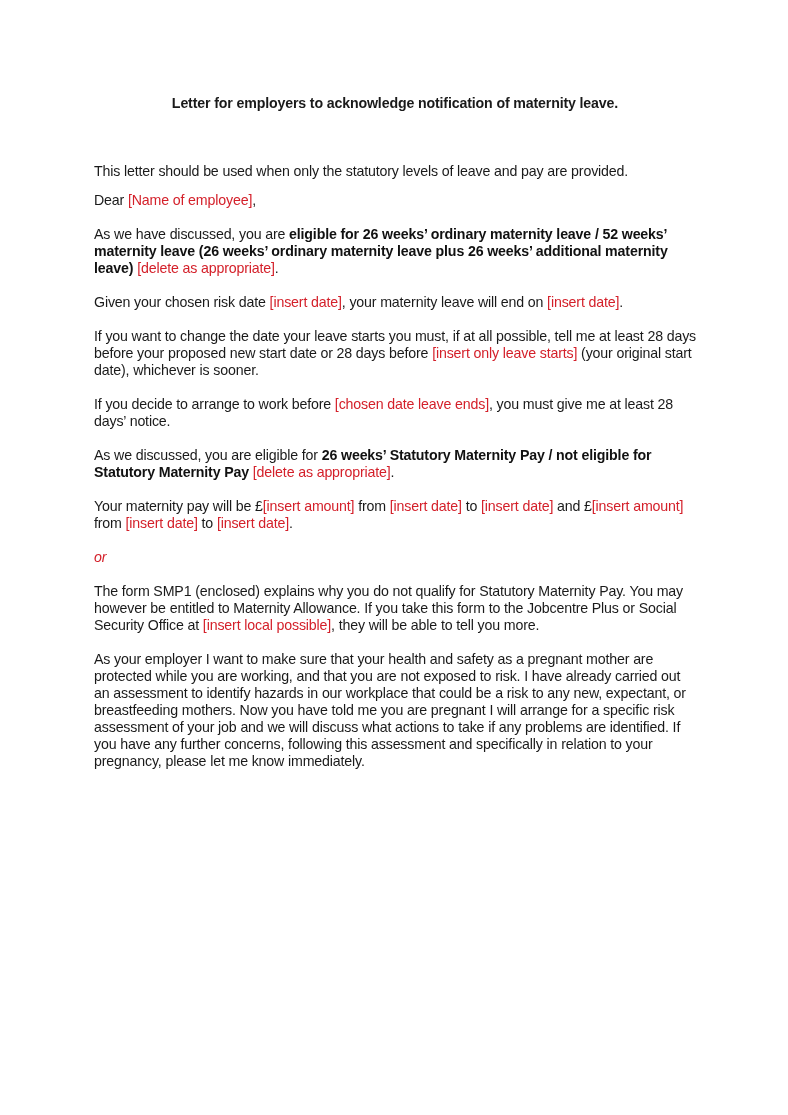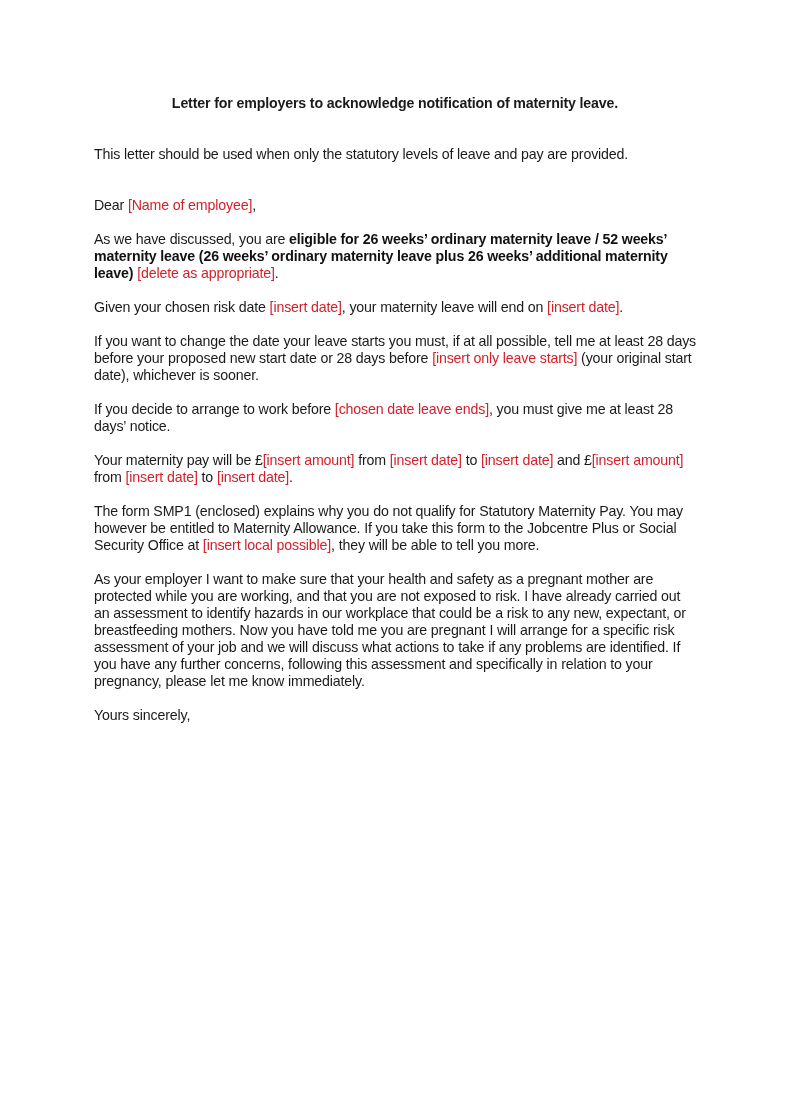--- a/index.html
+++ b/index.html
@@ -11,28 +11,28 @@
       width: 604px;
       font-family: "Liberation Sans", sans-serif;
       font-size: 14.2px;
       line-height: 17px;
       color: #1a1a1a;
       letter-spacing: -0.15px;
     }
     .title {
       text-align: center;
       font-weight: bold;
-      margin: 0 0 34px 0;
+      margin: 0 0 51px 0;
       padding-right: 2px;
     }
-    p { margin: 0 0 17px 0; }
+    p { margin: 12px 0 17px 0; }
     .red { color: #d4202a; }
     b { font-weight: bold; color: #111; }
     .or { font-style: italic; color: #d4202a; }
-    .intro { margin-bottom: 34px; }
+    .intro { }
   </style>
 </head>
 <body>
 
 <div class="page">
 
   <div class="title">Letter for employers to acknowledge notification of maternity leave.</div>
 
   <div class="intro">
     <div>This letter should be used when only the statutory levels of leave and pay are provided.</div>
@@ -42,25 +42,26 @@
 
 
   <p><span>As we have discussed, you are </span><b>eligible for 26 weeks’ ordinary maternity leave / 52 weeks’ maternity leave (26 weeks’ ordinary maternity leave plus 26 weeks’ additional maternity leave)</b><span> </span><span class="red">[delete as appropriate]</span><span>.</span></p>
 
   <p><span>Given your chosen risk date </span><span class="red">[insert date]</span><span>, your maternity leave will end on </span><span class="red">[insert date]</span><span>.</span></p>
 
   <p><span>If you want to change the date your leave starts you must, if at all possible, tell me at least 28 days before your proposed new start date or 28 days before </span><span class="red">[insert only leave starts]</span><span> (your original start date), whichever is sooner.</span></p>
 
   <p><span>If you decide to arrange to work before </span><span class="red">[chosen date leave ends]</span><span>, you must give me at least 28 days’ notice.</span></p>
 
+  <p><span>As we discussed, you are eligible for </span><b>26 weeks’ Statutory Maternity Pay / not eligible for Statutory Maternity Pay</b><span> </span><span class="red">[delete as appropriate]</span><span>.</span></p>
 
   <p><span>Your maternity pay will be £</span><span class="red">[insert amount]</span><span> from </span><span class="red">[insert date]</span><span> to </span><span class="red">[insert date]</span><span> and £</span><span class="red">[insert amount]</span><span> from </span><span class="red">[insert date]</span><span> to </span><span class="red">[insert date]</span><span>.</span></p>
 
+  <p class="or">or</p>
 
   <p><span>The form SMP1 (enclosed) explains why you do not qualify for Statutory Maternity Pay.  You may however be entitled to Maternity Allowance.  If you take this form to the Jobcentre Plus or Social Security Office at </span><span class="red">[insert local possible]</span><span>, they will be able to tell you more.</span></p>
 
   <p>As your employer I want to make sure that your health and safety as a pregnant mother are protected while you are working, and that you are not exposed to risk.  I have already carried out an assessment to identify hazards in our workplace that could be a risk to any new, expectant, or breastfeeding mothers.  Now you have told me you are pregnant I will arrange for a specific risk assessment of your job and we will discuss what actions to take if any problems are identified.  If you have any further concerns, following this assessment and specifically in relation to your pregnancy, please let me know immediately.</p>
 
 
 
-  <p>Yours sincerely,</p>
 
 </div>
 
 </body></html>

